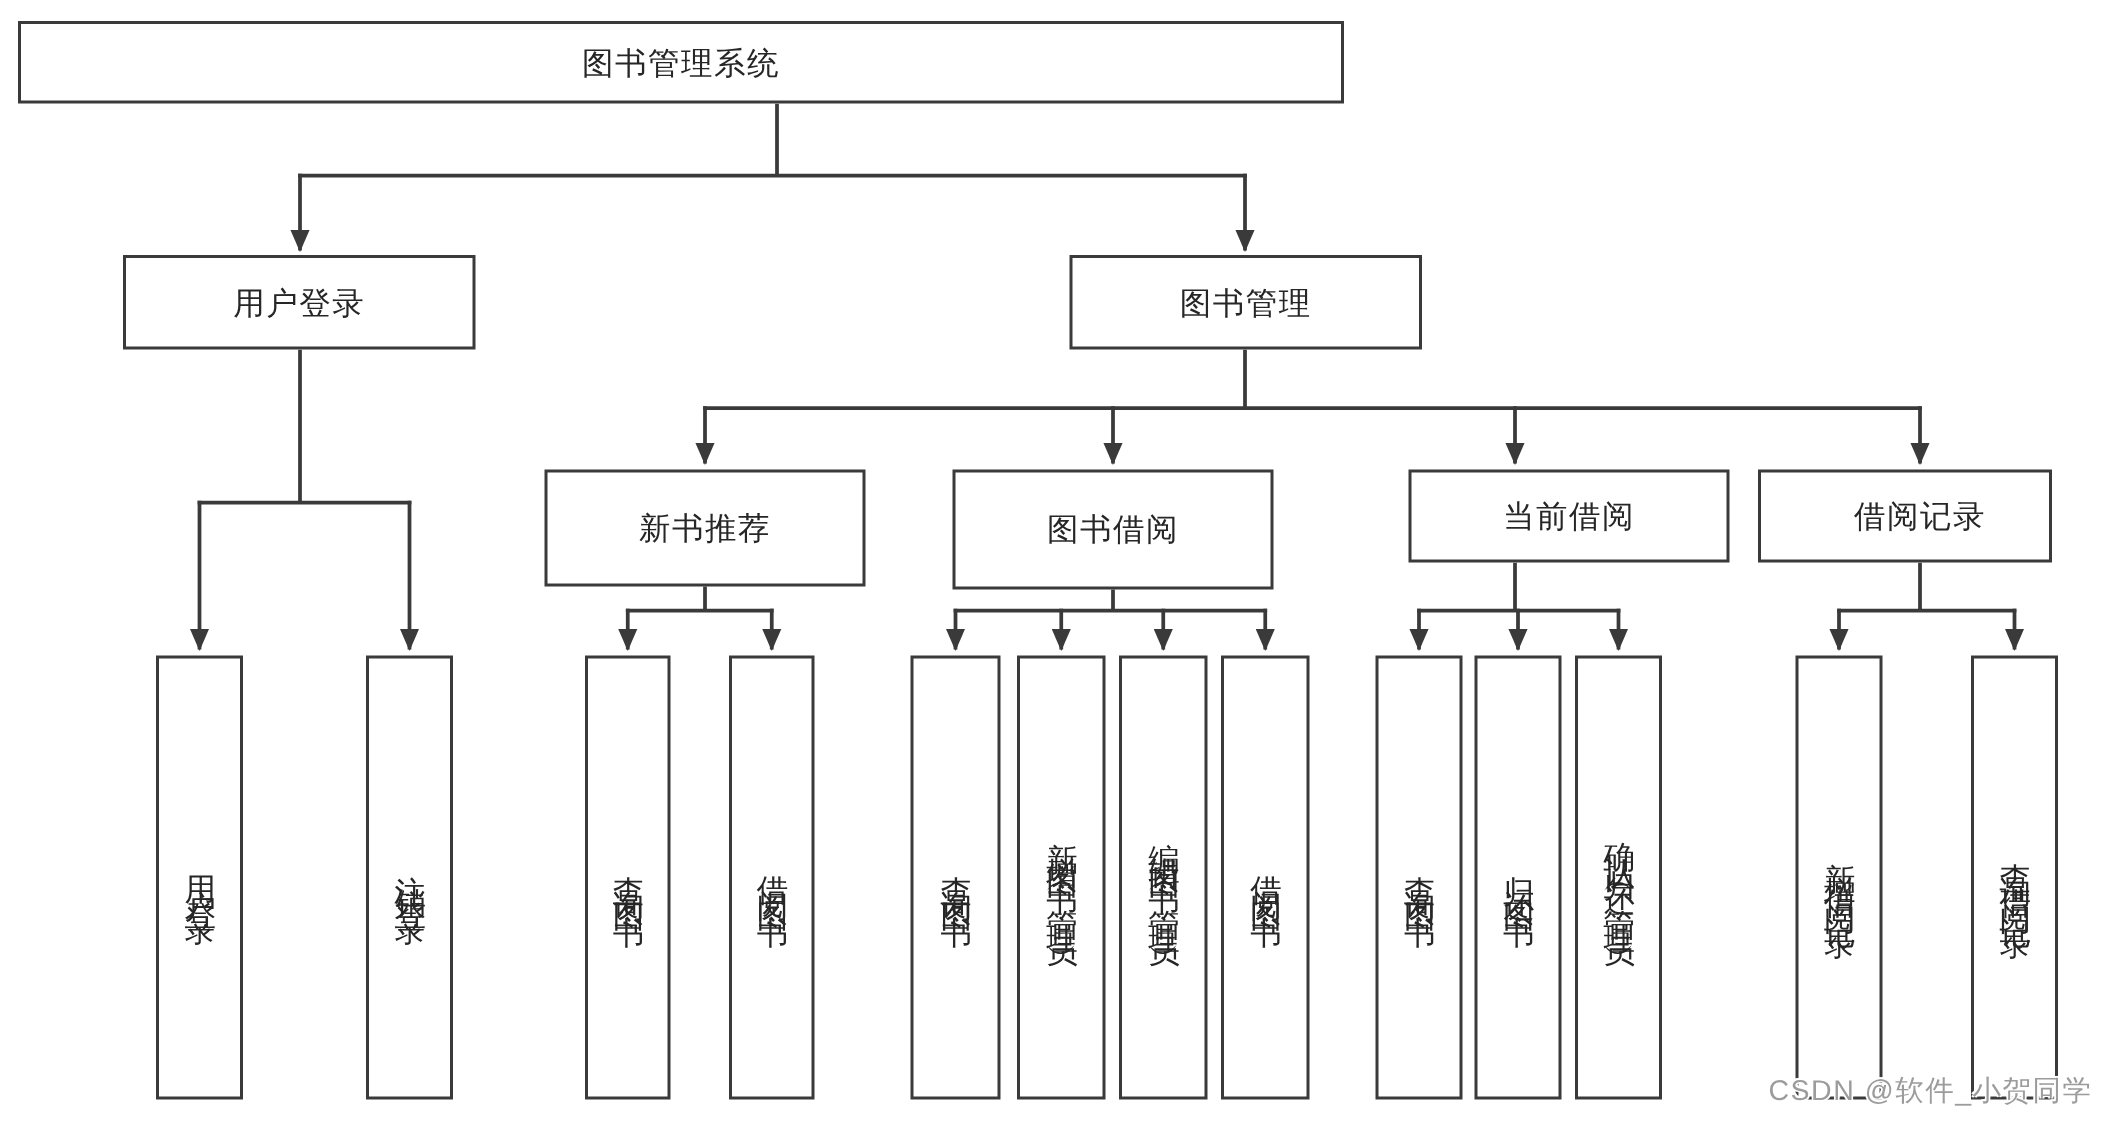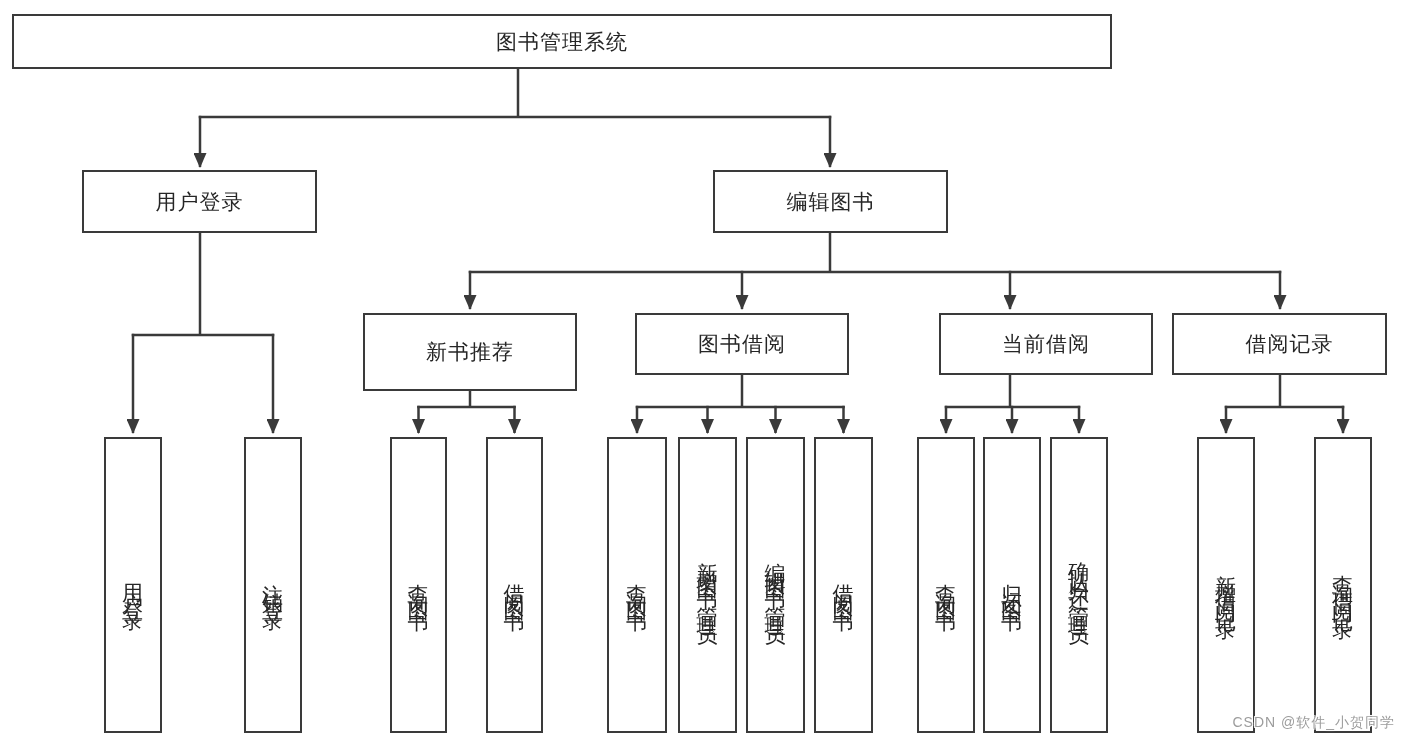--- a/index.html
+++ b/index.html
@@ -37,21 +37,21 @@
     text-orientation:mixed;
     letter-spacing:9px;
     line-height:1;
     white-space:nowrap;
   }
   #watermark{
     position:absolute;
     right:10px;
     top:714px;
     z-index:2;
-    font-size:14px;
+    font-size:19px;
     color:#9c9c9c;
     letter-spacing:1px;
     text-shadow:0 0 2px #fff,1px 1px 0 #fff,-1px -1px 0 #fff,1px -1px 0 #fff,-1px 1px 0 #fff;
     white-space:nowrap;
   }
 </style>
 </head>
 <body>
 
 <div id="canvas">
@@ -114,41 +114,41 @@
 
       <g>
         <path d="M1280 375 V407"></path>
         <path d="M1224.75 407 H1344.25"></path>
         <line x1="1226" y1="405.8" x2="1226" y2="433" marker-end="url(#arw)"></line>
         <line x1="1343" y1="405.8" x2="1343" y2="433" marker-end="url(#arw)"></line>
       </g>
     </g>
   </svg>
 
-  <div class="node" style="left:12px;top:14px;width:1100px;height:55px;">
+  <div class="node" style="left:12px;top:14px;width:884px;height:55px;">
     <span>图书管理系统</span>
   </div>
 
   <div class="node" style="left:82px;top:170px;width:235px;height:63px;">
     <span>用户登录</span>
   </div>
   <div class="node" style="left:713px;top:170px;width:235px;height:63px;">
-    <span>编辑图书</span>
+    <span>图书管理</span>
   </div>
 
   <div class="node" style="left:363px;top:313px;width:214px;height:78px;">
     <span>新书推荐</span>
   </div>
-  <div class="node" style="left:635px;top:313px;width:214px;height:62px;">
+  <div class="node" style="left:635px;top:313px;width:214px;height:80px;">
     <span>图书借阅</span>
   </div>
   <div class="node" style="left:903px;top:313px;width:214px;height:62px;margin-left:36px;">
     <span>当前借阅</span>
   </div>
-  <div class="node" style="left:1172px;top:313px;width:215px;height:62px;padding-left:20px;">
+  <div class="node" style="left:1172px;top:313px;width:196px;height:62px;padding-left:20px;">
     <span>借阅记录</span>
   </div>
 
   <div class="leaf" style="left:104px;top:437px;width:58px;height:296px;">
     <span>用户登录</span>
   </div>
   <div class="leaf" style="left:244px;top:437px;width:58px;height:296px;">
     <span>注销登录</span>
   </div>
 

